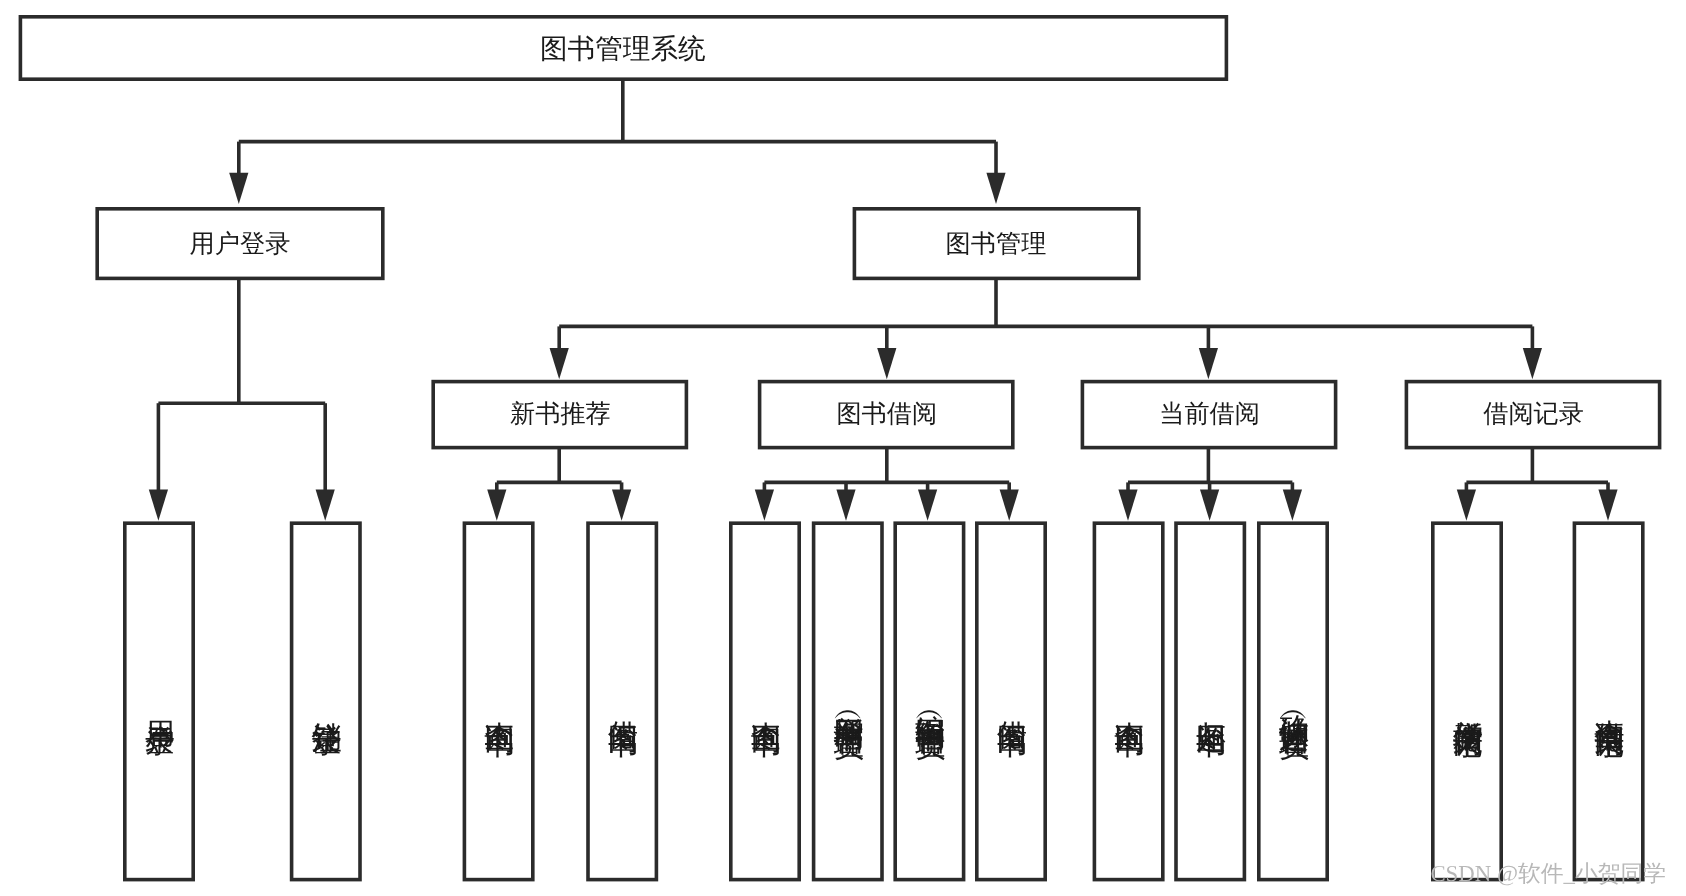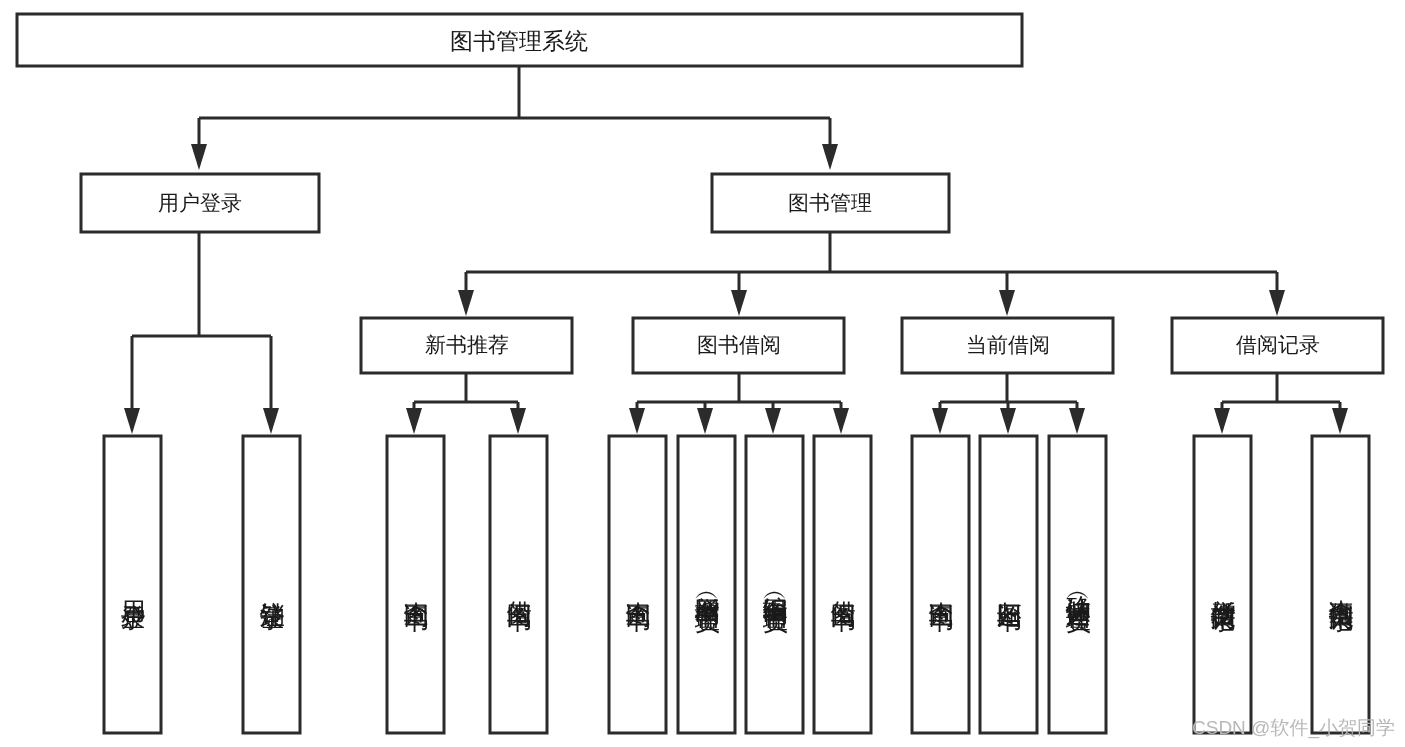--- a/index.html
+++ b/index.html
@@ -68,21 +68,21 @@
     display: flex;
     align-items: center;
     justify-content: center;
     text-align: center;
     white-space: nowrap;
     pointer-events: none;
     user-select: none;
   }
   .watermark {
     position: absolute;
-    font-family: Liberation Sans, sans-serif;
+    font-family: Liberation Serif, serif;
     font-size: 19px;
     color: #b8b8b8;
     white-space: nowrap;
     user-select: none;
   }
 </style>
 </head>
 <body>
 
 <div id="diagram-root">

